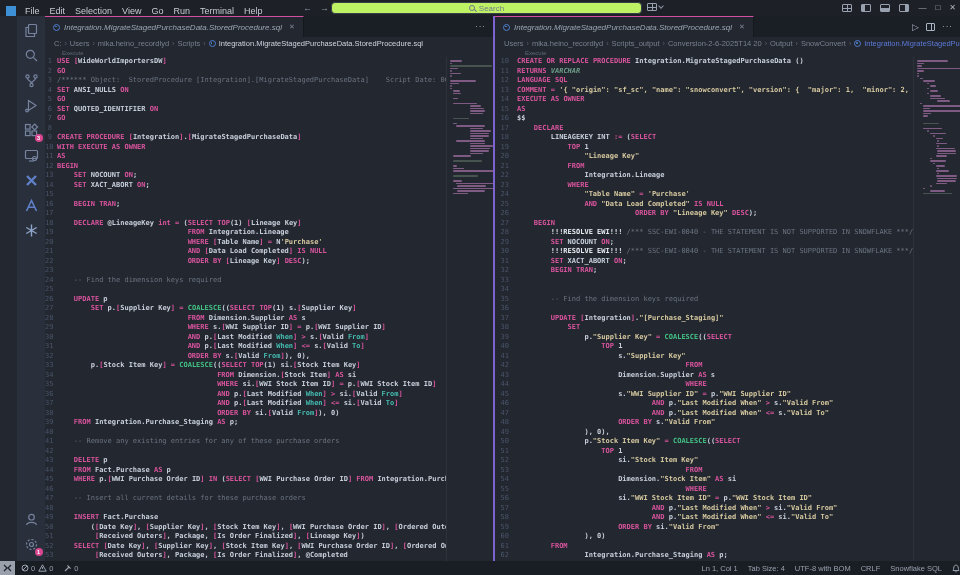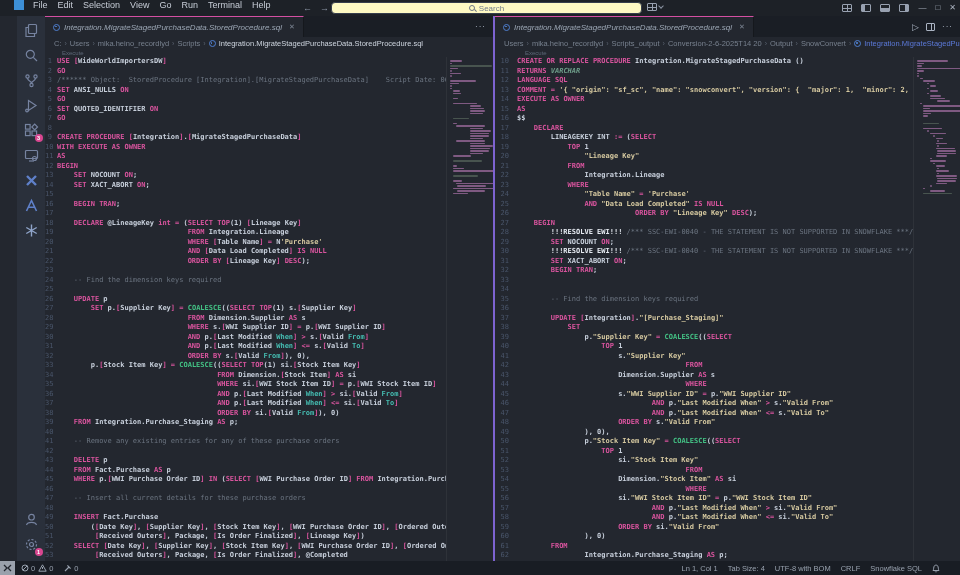--- a/index.html
+++ b/index.html
@@ -1,27 +1,27 @@
 <!DOCTYPE html>
 <html><head>
 <meta charset="utf-8">
 <style>
   * { box-sizing: border-box; margin: 0; padding: 0; }
   html,body { width:960px; height:575px; overflow:hidden; background:#15181d; }
   body { font-family:"Liberation Sans", sans-serif; }
   .window { width:960px; height:575px; display:flex; flex-direction:column; background:#23272f; }
 
   
-  .titlebar { height:16px; background:#1d2127; position:relative; display:flex; align-items:flex-start; flex-shrink:0;padding-left:8px; }
+  .titlebar { height:16px; background:#1d2127; position:relative; display:flex; align-items:flex-end; flex-shrink:0; }
   .logo { width:10px; height:10px; margin:0 4px 0 6px; background:#3d8fd6;
           clip-path:polygon(72% 0,100% 12%,100% 88%,72% 100%,22% 62%,6% 74%,0 68%,14% 50%,0 32%,6 26%,22% 38%); }
   .menubar { display:flex; align-items:center; font-size:9px; color:#c6ccd6; }
   .menubar span { padding:0 5px; cursor:default; }
   .nav-arrows { position:absolute; left:303px; top:0; height:16px; display:flex; align-items:center; gap:8px; color:#8a93a2; font-size:9px; }
-  .command-center { position:absolute; left:331px; top:2px; width:311px; height:12px; background:#fef9c3; border:1px solid #363e4c; border-radius:4px;
+  .command-center { position:absolute; left:331px; top:2px; width:311px; height:12px; background:#bef264; border:1px solid #363e4c; border-radius:4px;
                     display:flex; align-items:center; justify-content:center; gap:4px; color:#727c8c; font-size:8px; }
   .mag { width:6px; height:6px; border:1px solid #6e7684; border-radius:50%; position:relative; }
   .mag::after { content:""; position:absolute; width:3px; height:1px; background:#6e7684; right:-3px; bottom:-1px; transform:rotate(45deg); }
   .layout-dd { position:absolute; left:647px; top:3px; display:flex; align-items:center; gap:2px; }
   .chev { width:4px; height:4px; border-right:1px solid #8a93a2; border-bottom:1px solid #8a93a2; transform:rotate(45deg); margin-top:-2px; }
   .tb-right { position:absolute; right:4px; top:0; height:16px; display:flex; align-items:center; gap:9px; }
   .wbox { width:10px; height:8px; border:1px solid #98a1b0; border-radius:1px; position:relative; }
   .wbox.fl::before { content:""; position:absolute; left:0; top:0; bottom:0; width:3px; background:#98a1b0; }
   .wbox.fb::before { content:""; position:absolute; left:0; right:0; bottom:0; height:3px; background:#98a1b0; }
   .wbox.fr::before { content:""; position:absolute; right:0; top:0; bottom:0; width:3px; background:#98a1b0; }
@@ -80,21 +80,21 @@
 
   .minimap { position:absolute; top:0; right:0; width:47px; height:100%; background:#23272f;
              border-left:1px solid rgba(255,255,255,.05); padding:3px 1px 0 3px; }
   .mm-line { height:1.5px; margin-bottom:1px; border-radius:1px; }
 
   
   .statusbar { height:14px; background:#191d24; display:flex; align-items:center; font-size:7.5px; color:#98a1ae; flex-shrink:0; }
   .remote { width:15px; height:14px; background:#9aa1ac; display:flex; align-items:center; justify-content:center; flex-shrink:0; }
   .sb-left { display:flex; align-items:center; gap:3px; margin-left:6px; }
   .sb-group { display:flex; align-items:center; gap:2px; }
-  .sb-right { margin-left:auto; display:flex; gap:10px; padding-right:20px; }
+  .sb-right { margin-left:auto; display:flex; gap:10px; padding-right:0; }
   .sb svg, .statusbar svg { display:block; }
 </style>
 </head>
 <body>
 
 <div class="window">
 
   <div class="titlebar">
     <div class="logo"></div>
     <div class="menubar">

